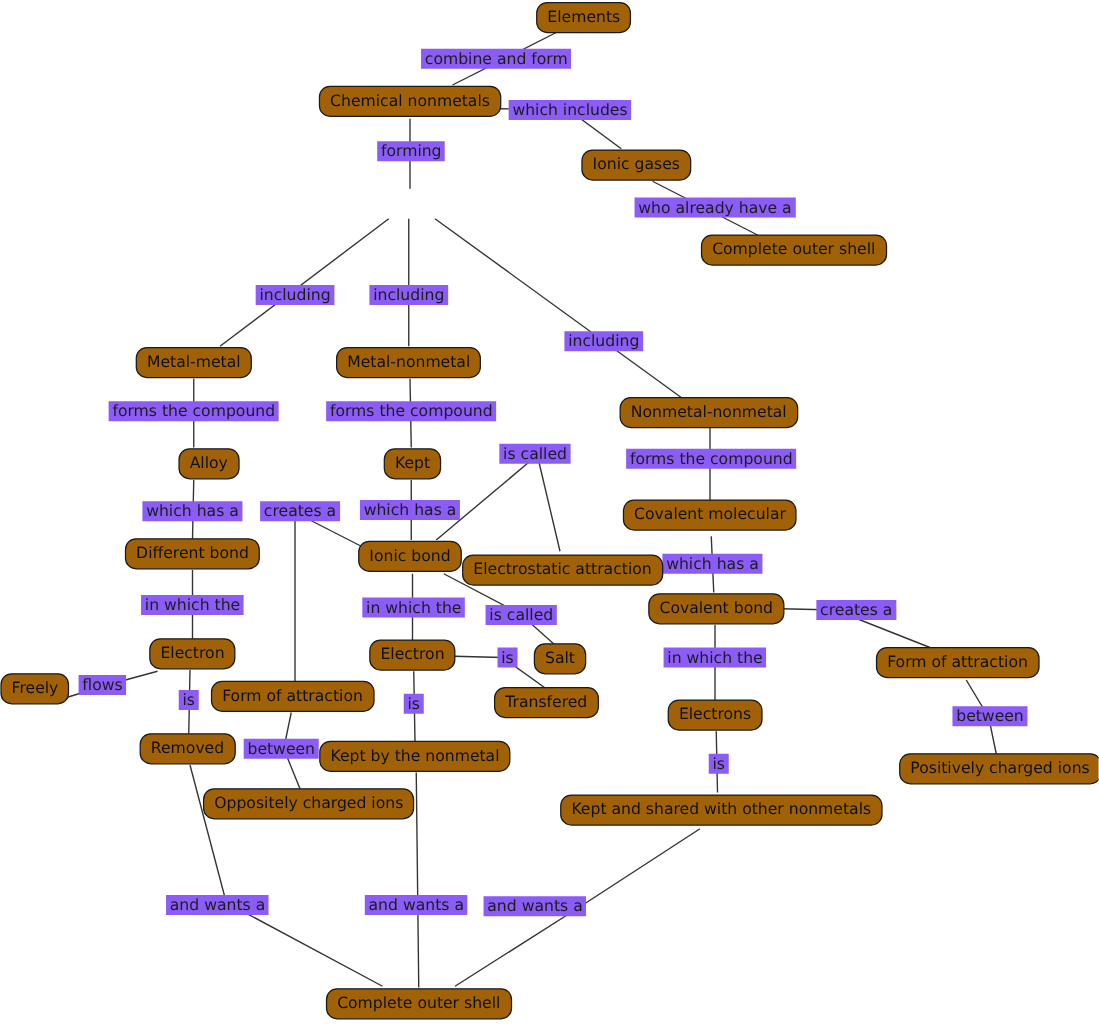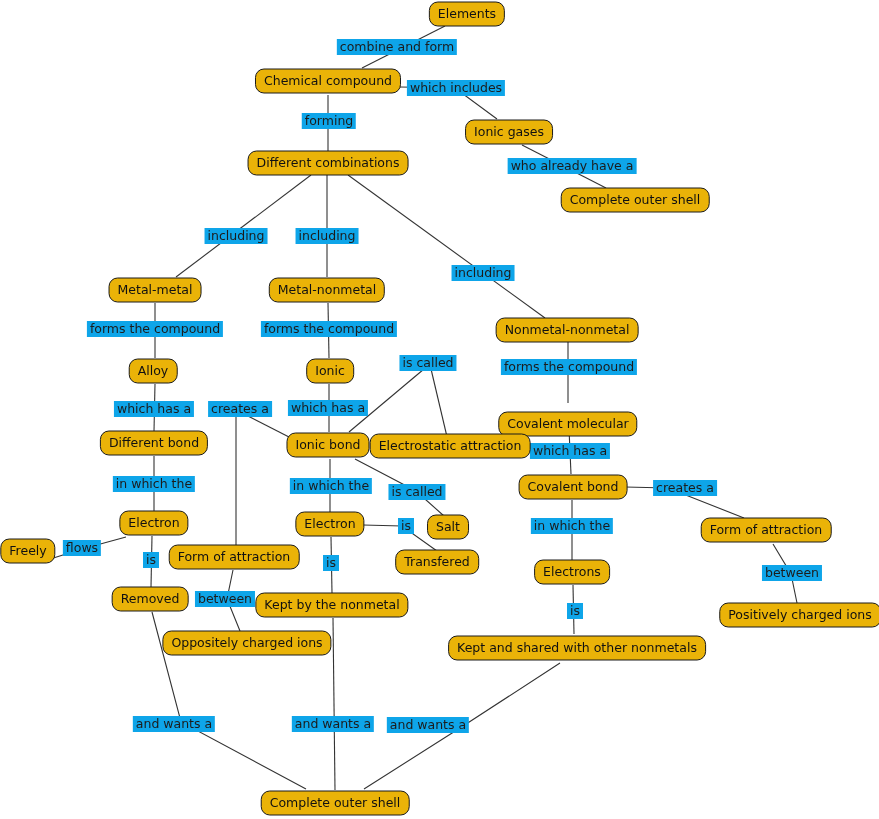--- a/index.html
+++ b/index.html
@@ -8,34 +8,34 @@
     width:879px;height:819px;
     background:#ffffff;
     font-family:"DejaVu Sans","Liberation Sans",sans-serif;
     overflow:hidden;
   }
   #edges{position:absolute;left:0;top:0;width:879px;height:819px;}
   #edges polyline{fill:none;stroke:#333333;stroke-width:1.1;}
   .node{
     position:absolute;
     transform:translate(-50%,-50%);
-    background:#eab308;
+    background:#a16207;
     border:1.5px solid #1a1a1a;
     border-radius:9px;
     padding:3px 8px 4px 8px;
     font-size:12.5px;
     line-height:16px;
     color:#111111;
     white-space:nowrap;
     z-index:3;
   }
   .link-label{
     position:absolute;
     transform:translate(-50%,-50%);
-    background:#0ea5e9;
+    background:#8b5cf6;
     padding:1px 3px;
     font-size:12.5px;
     line-height:14px;
     color:#1c1c1c;
     white-space:nowrap;
     z-index:2;
   }
 </style>
 </head>
 <body>
@@ -102,33 +102,32 @@
   <span class="link-label" style="left:406px;top:526px">is</span>
   <span class="link-label" style="left:331px;top:563px">is</span>
   <span class="link-label" style="left:225px;top:599px">between</span>
   <span class="link-label" style="left:792px;top:573px">between</span>
   <span class="link-label" style="left:575px;top:611px">is</span>
   <span class="link-label" style="left:174px;top:724px">and wants a</span>
   <span class="link-label" style="left:333px;top:724px">and wants a</span>
   <span class="link-label" style="left:428px;top:725px">and wants a</span>
 
   <div class="node" style="left:467px;top:14px">Elements</div>
-  <div class="node" style="left:328px;top:81px">Chemical compound</div>
+  <div class="node" style="left:328px;top:81px">Chemical nonmetals</div>
   <div class="node" style="left:509px;top:132px">Ionic gases</div>
-  <div class="node" style="left:328px;top:163px">Different combinations</div>
   <div class="node" style="left:635px;top:200px">Complete outer shell</div>
   <div class="node" style="left:155px;top:290px">Metal-metal</div>
   <div class="node" style="left:327px;top:290px">Metal-nonmetal</div>
   <div class="node" style="left:567px;top:330px">Nonmetal-nonmetal</div>
-  <div class="node" style="left:153px;top:371px">Alloy</div>
-  <div class="node" style="left:330px;top:371px">Ionic</div>
-  <div class="node" style="left:568px;top:424px">Covalent molecular</div>
+  <div class="node" style="left:167px;top:371px">Alloy</div>
+  <div class="node" style="left:330px;top:371px">Kept</div>
+  <div class="node" style="left:568px;top:412px">Covalent molecular</div>
   <div class="node" style="left:154px;top:443px">Different bond</div>
   <div class="node" style="left:328px;top:445px">Ionic bond</div>
-  <div class="node" style="left:450px;top:446px">Electrostatic attraction</div>
+  <div class="node" style="left:450px;top:456px">Electrostatic attraction</div>
   <div class="node" style="left:573px;top:487px">Covalent bond</div>
   <div class="node" style="left:154px;top:523px">Electron</div>
   <div class="node" style="left:330px;top:524px">Electron</div>
   <div class="node" style="left:448px;top:527px">Salt</div>
   <div class="node" style="left:766px;top:530px">Form of attraction</div>
   <div class="node" style="left:28px;top:551px">Freely</div>
   <div class="node" style="left:234px;top:557px">Form of attraction</div>
   <div class="node" style="left:572px;top:572px">Electrons</div>
   <div class="node" style="left:437px;top:562px">Transfered</div>
   <div class="node" style="left:150px;top:599px">Removed</div>

